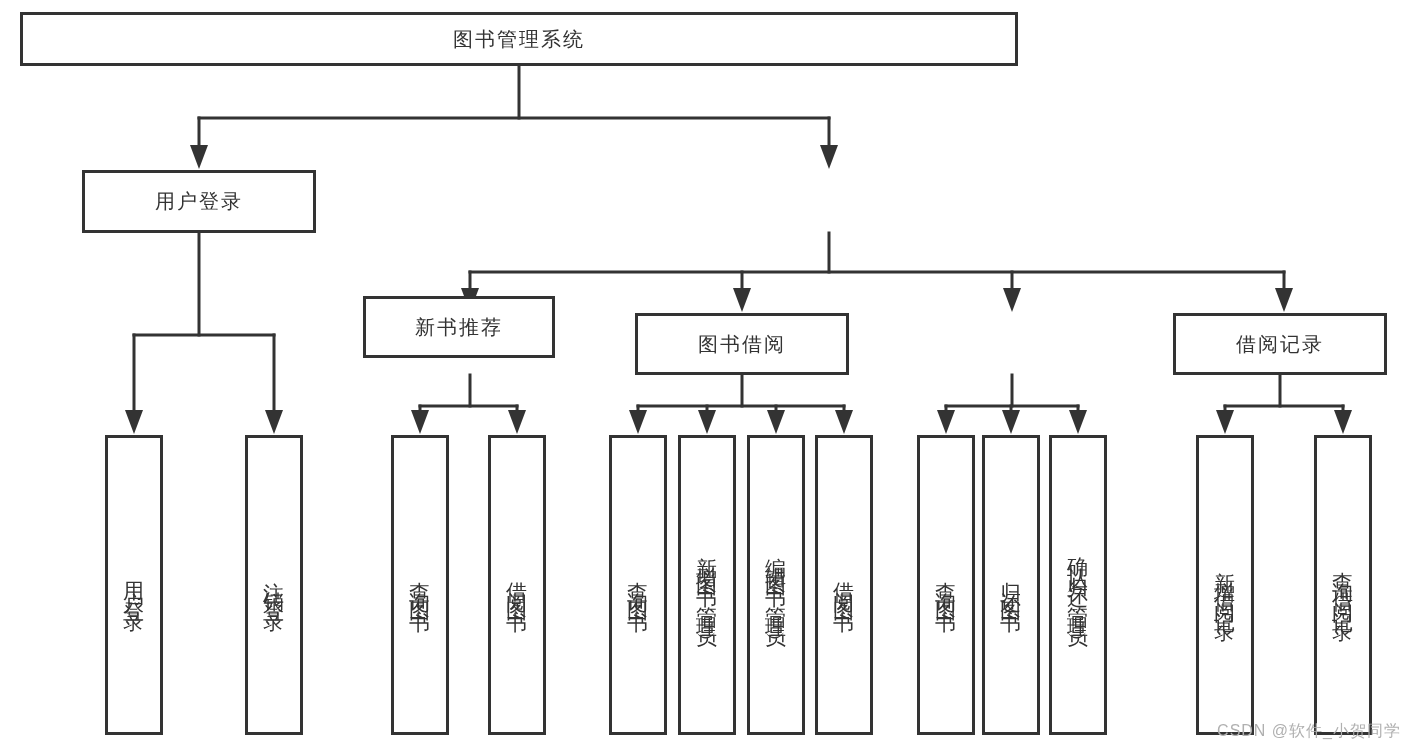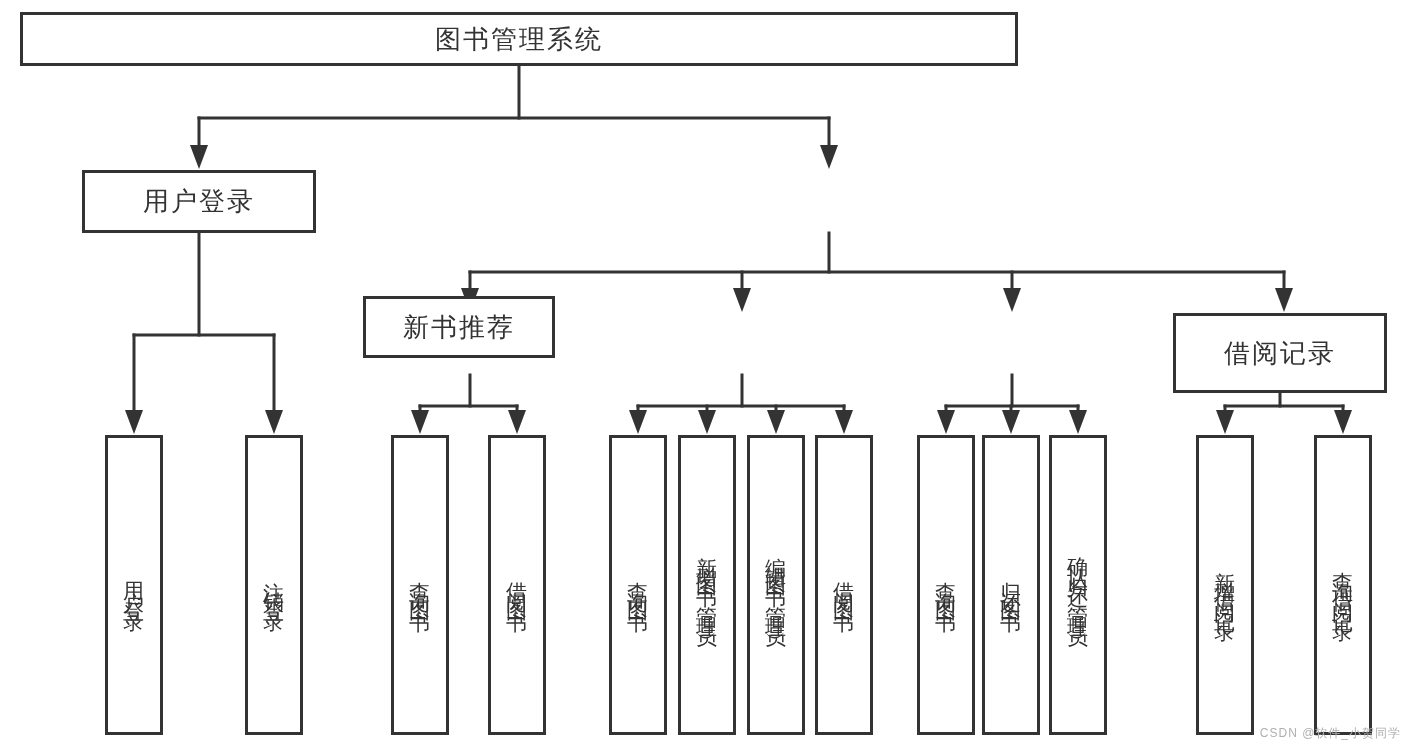--- a/index.html
+++ b/index.html
@@ -18,34 +18,34 @@
     position: absolute;
     box-sizing: border-box;
     border: 3px solid #333333;
     background: #ffffff;
     color: #333333;
     display: flex;
     align-items: center;
     justify-content: center;
     text-align: center;
   }
-  .box.h { font-size: 26px; letter-spacing: 2px; white-space: nowrap; }
+  .box.h { font-size: 20px; letter-spacing: 2px; white-space: nowrap; }
   .box.v {
     writing-mode: vertical-rl;
     font-size: 21px;
     letter-spacing: 10px;
     padding: 6px 0;
     line-height: 1;
   }
   .watermark {
     position: absolute;
     right: 4px;
     bottom: 5px;
     color: #b0b0b0;
-    font-size: 12px;
+    font-size: 16px;
     letter-spacing: 1px;
     white-space: nowrap;
   }
 </style>
 </head>
 <body>
 
 <div class="canvas">
 
   <svg class="connectors" id="connectors" width="1405" height="747">
@@ -101,21 +101,22 @@
       <polygon points="1225,434 1216,410 1234,410"></polygon>
       <line x1="1343" y1="406" x2="1343" y2="414"></line>
       <polygon points="1343,434 1334,410 1352,410"></polygon>
     </svg>
 
   <div class="box h" id="n-root" style="left: 20px; top: 12px; width: 998px; height: 54px;">图书管理系统</div>
 
   <div class="box h" id="n-login" style="left: 82px; top: 170px; width: 234px; height: 63px;">用户登录</div>
 
   <div class="box h" id="n-rec" style="left: 363px; top: 296px; width: 192px; height: 62px;">新书推荐</div>
-  <div class="box h" id="n-records" style="left: 1173px; top: 313px; width: 214px; height: 80px;">借阅记录</div>
+  <div class="box h" id="n-borrow" style="left: 635px; top: 313px; width: 214px; height: 62px;">图书借阅</div>
+  <div class="box h" id="n-records" style="left: 1173px; top: 313px; width: 214px; height: 62px;">借阅记录</div>
 
   <div class="box v" id="n-login-user" style="left: 105px; top: 435px; width: 58px; height: 300px;">用户登录</div>
   <div class="box v" id="n-login-logout" style="left: 245px; top: 435px; width: 58px; height: 300px;">注销登录</div>
 
   <div class="box v" id="n-rec-query" style="left: 391px; top: 435px; width: 58px; height: 300px;">查询图书</div>
   <div class="box v" id="n-rec-borrow" style="left: 488px; top: 435px; width: 58px; height: 300px;">借阅图书</div>
 
   <div class="box v" id="n-borrow-query" style="left: 609px; top: 435px; width: 58px; height: 300px;">查询图书</div>
   <div class="box v" id="n-borrow-add" style="left: 678px; top: 435px; width: 58px; height: 300px;">新增图书（管理员）</div>
   <div class="box v" id="n-borrow-edit" style="left: 747px; top: 435px; width: 58px; height: 300px;">编辑图书（管理员）</div>

